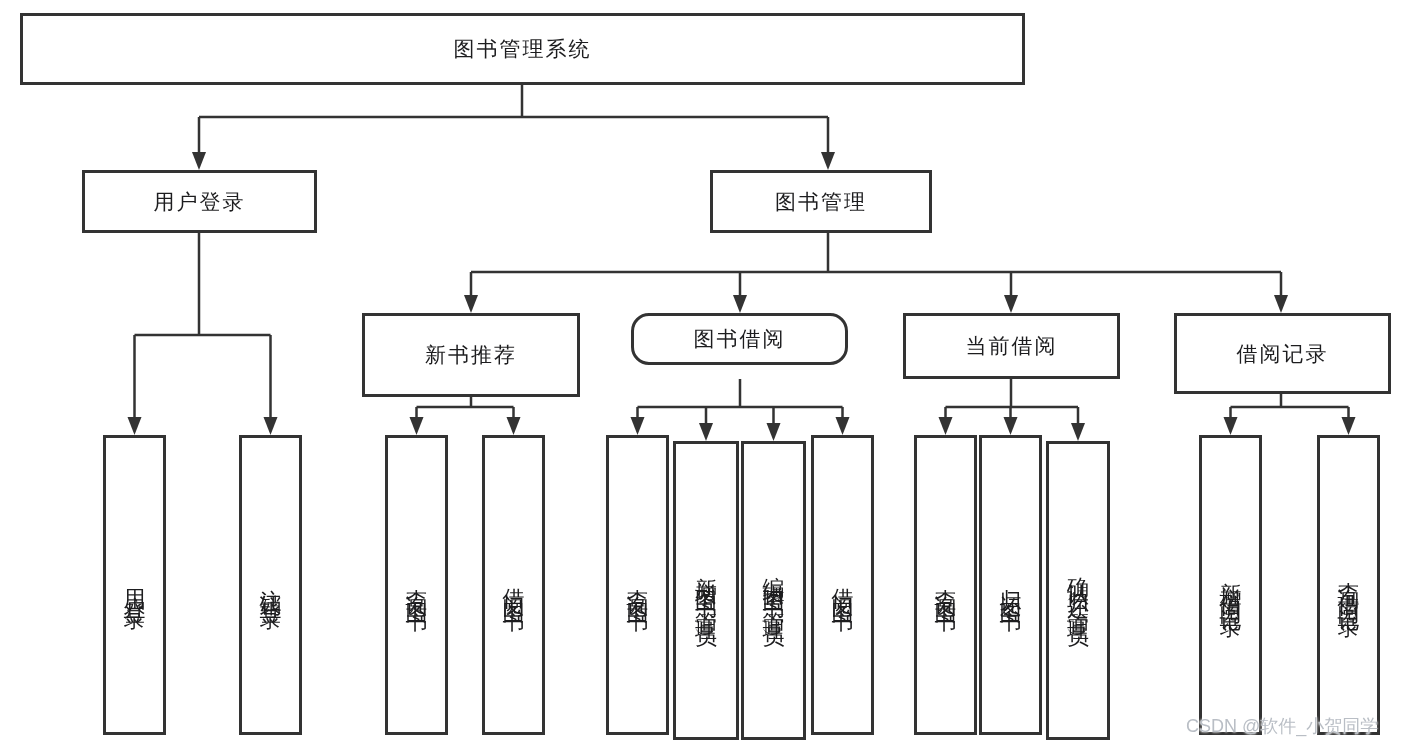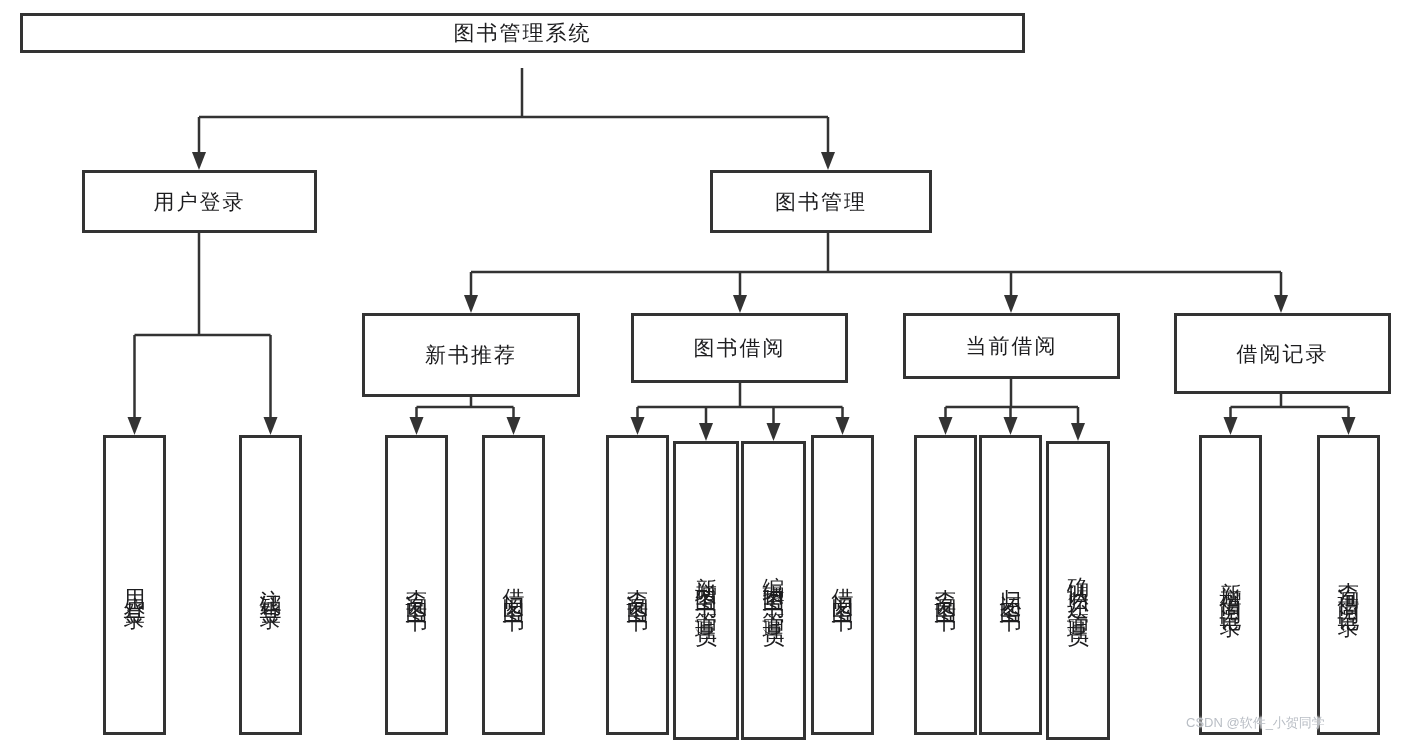--- a/index.html
+++ b/index.html
@@ -23,45 +23,45 @@
     z-index:2;
   }
   .h-node{font-size:21px;letter-spacing:2px;}
   .v-node{
     font-size:22px;
     writing-mode:vertical-rl;
     letter-spacing:0.32em;
     line-height:1;
   }
   
-  .pos-root{left:20px;top:13px;width:1005px;height:40px;}
+  .pos-root{left:20px;top:13px;width:1005px;height:72px;}
   .pos-user-login{left:82px;top:170px;width:235px;height:63px;}
   .pos-book-mgmt{left:710px;top:170px;width:222px;height:63px;}
   .pos-new-book-rec{left:362px;top:313px;width:218px;height:84px;}
-  .pos-book-borrow{left:631px;top:313px;width:217px;height:70px;}
+  .pos-book-borrow{left:631px;top:313px;width:217px;height:52px;border-radius:18px;}
   .pos-current-borrow{left:903px;top:313px;width:217px;height:66px;}
   .pos-borrow-records{left:1174px;top:313px;width:217px;height:81px;}
   .pos-ul-login{left:103px;top:435px;width:63px;height:300px;}
   .pos-ul-logout{left:239px;top:435px;width:63px;height:300px;}
   .pos-nb-query{left:385px;top:435px;width:63px;height:300px;}
   .pos-nb-borrow{left:482px;top:435px;width:63px;height:300px;}
   .pos-bb-query{left:606px;top:435px;width:63px;height:300px;}
   .pos-bb-add{left:673px;top:441px;width:66px;height:299px;}
   .pos-bb-edit{left:741px;top:441px;width:65px;height:299px;}
   .pos-bb-borrow{left:811px;top:435px;width:63px;height:300px;}
   .pos-cb-query{left:914px;top:435px;width:63px;height:300px;}
   .pos-cb-return{left:979px;top:435px;width:63px;height:300px;}
   .pos-cb-confirm{left:1046px;top:441px;width:64px;height:299px;}
   .pos-br-add{left:1199px;top:435px;width:63px;height:300px;}
   .pos-br-query{left:1317px;top:435px;width:63px;height:300px;}
   .watermark{
     position:absolute;
     left:1186px;top:714px;
     width:215px;
-    font-size:13px;
+    font-size:18px;
     color:#b9bec5;
     text-shadow:0 0 3px #ffffff,0 0 2px #ffffff;
     z-index:5;
     white-space:nowrap;
   }
 </style>
 </head>
 <body>
 
 <div class="canvas">

